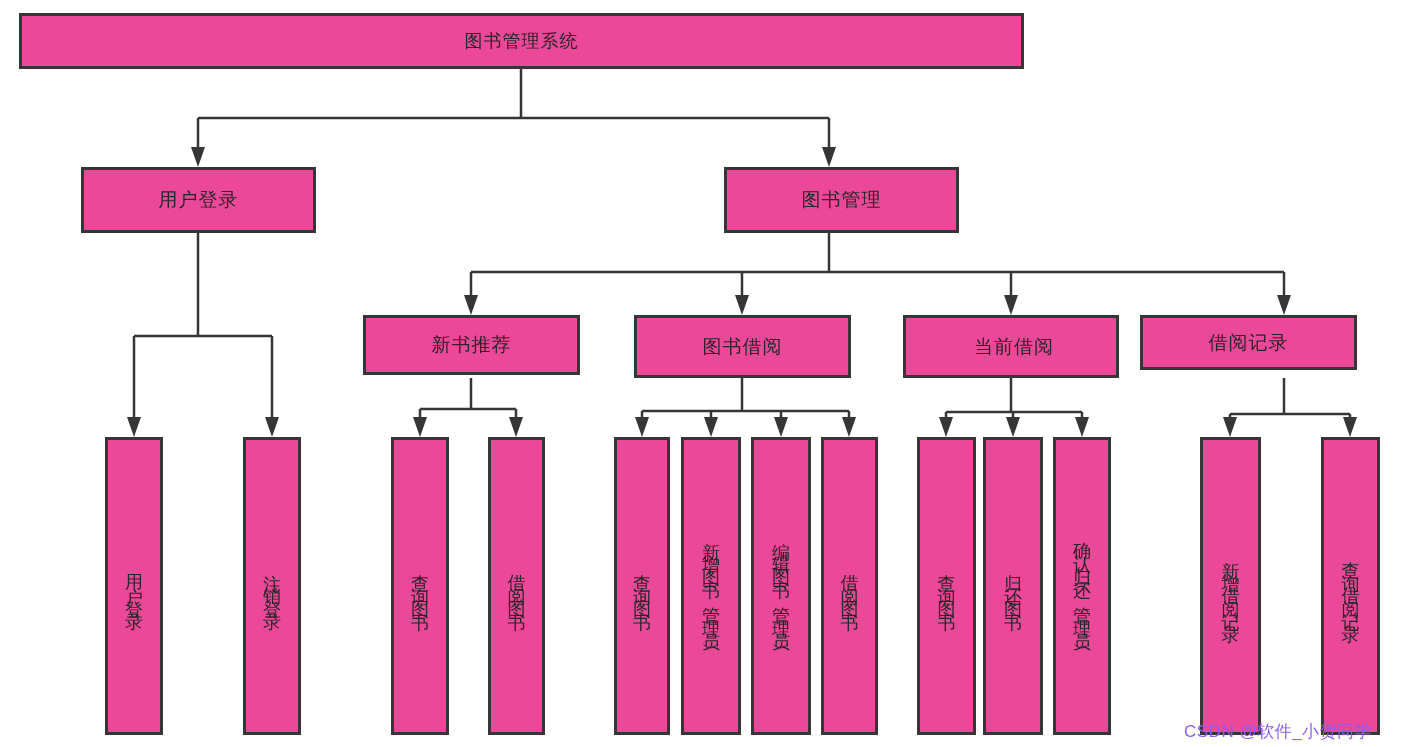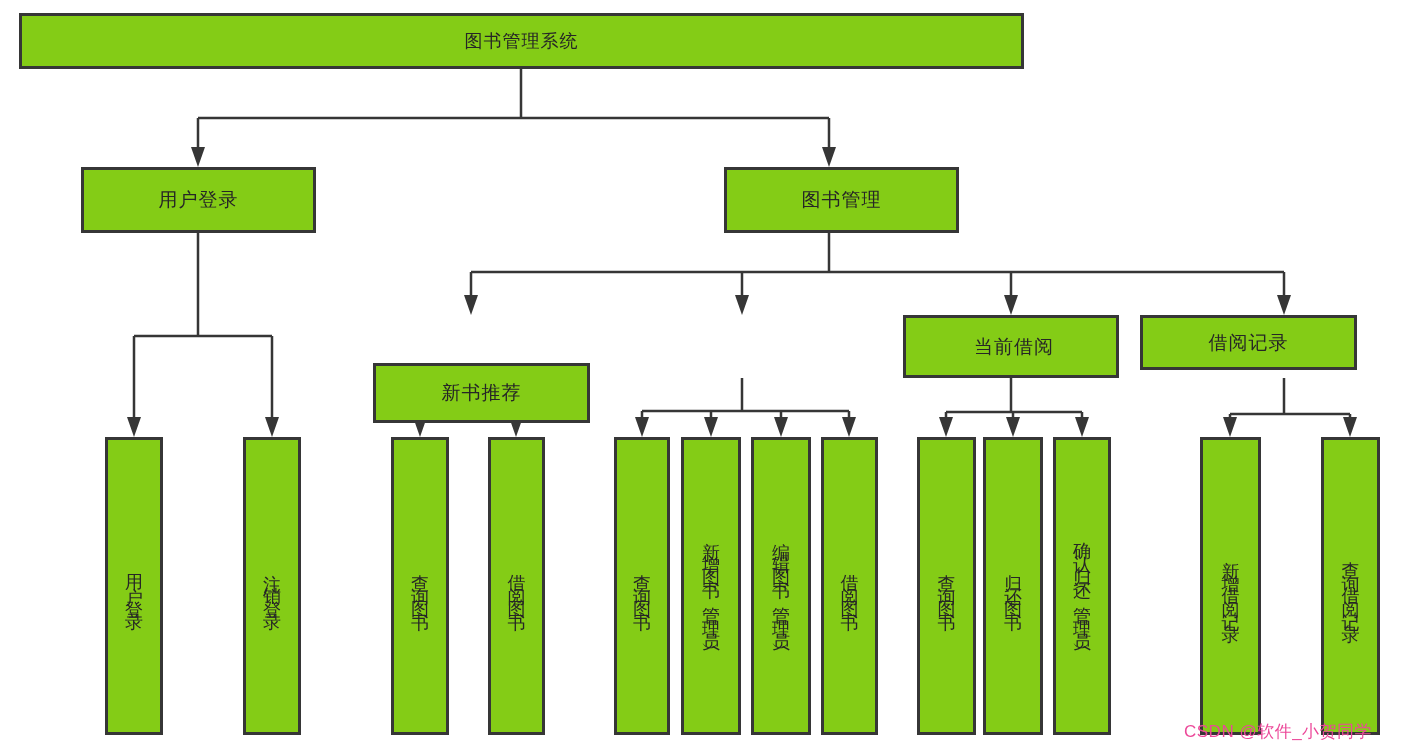--- a/index.html
+++ b/index.html
@@ -2,38 +2,38 @@
 <html><head>
 <meta charset="utf-8">
 <style>
   html,body{margin:0;padding:0;background:#ffffff;}
   #canvas{
     position:relative;width:1405px;height:747px;background:#ffffff;overflow:hidden;
     font-family:"Liberation Sans","DejaVu Sans",sans-serif;color:#262626;
   }
   #wires{position:absolute;left:0;top:0;width:1405px;height:747px;}
   .node{
-    position:absolute;background:#84cc16;border:3px solid #363636;box-sizing:border-box;
+    position:absolute;background:#ec4899;border:3px solid #363636;box-sizing:border-box;
     display:flex;align-items:center;justify-content:center;z-index:2;
   }
   .hbox{font-size:19px;letter-spacing:1px;}
   .root{font-size:18px;}
   .vbox span{
     writing-mode:vertical-rl;text-orientation:mixed;
     font-size:18px;line-height:1;letter-spacing:13px;white-space:nowrap;
   }
   .watermark{
     position:absolute;left:1184px;top:720px;z-index:5;
-    font-size:17px;color:#ec4899;letter-spacing:0.5px;white-space:nowrap;
+    font-size:17px;color:#8b5cf6;letter-spacing:0.5px;white-space:nowrap;
   }
   
   .n-root{left:19px;top:13px;width:1005px;height:56px;}
   .n-user-login{left:81px;top:167px;width:235px;height:66px;}
   .n-book-mgmt{left:712px;top:167px;width:235px;height:66px;margin-left:12px;}
-  .n-new-rec{left:373px;top:315px;width:217px;height:60px;margin-top:48px;}
+  .n-new-rec{left:363px;top:315px;width:217px;height:60px;}
   .n-borrow{left:634px;top:315px;width:217px;height:63px;}
   .n-current{left:903px;top:315px;width:216px;height:63px;padding-left:6px;}
   .n-records{left:1140px;top:315px;width:217px;height:55px;}
   .lf{top:437px;height:298px;}
   .lf1{left:105px;width:58px;}  .lf2{left:243px;width:58px;}
   .lf3{left:391px;width:58px;}  .lf4{left:488px;width:57px;}
   .lf5{left:614px;width:56px;}  .lf6{left:681px;width:60px;}
   .lf7{left:751px;width:60px;}  .lf8{left:821px;width:57px;}
   .lf9{left:917px;width:59px;}  .lf10{left:983px;width:60px;}
   .lf11{left:1053px;width:58px;} .lf12{left:1200px;width:61px;}
@@ -84,20 +84,23 @@
   <div class="node hbox n-user-login">
     <span>用户登录</span>
   </div>
   <div class="node hbox n-book-mgmt">
     <span>图书管理</span>
   </div>
 
   <div class="node hbox n-new-rec">
     <span>新书推荐</span>
   </div>
+  <div class="node hbox n-borrow">
+    <span>图书借阅</span>
+  </div>
   <div class="node hbox n-current">
     <span>当前借阅</span>
   </div>
   <div class="node hbox n-records">
     <span>借阅记录</span>
   </div>
 
   <div class="node vbox lf lf1">
     <span>用户登录</span>
   </div>

